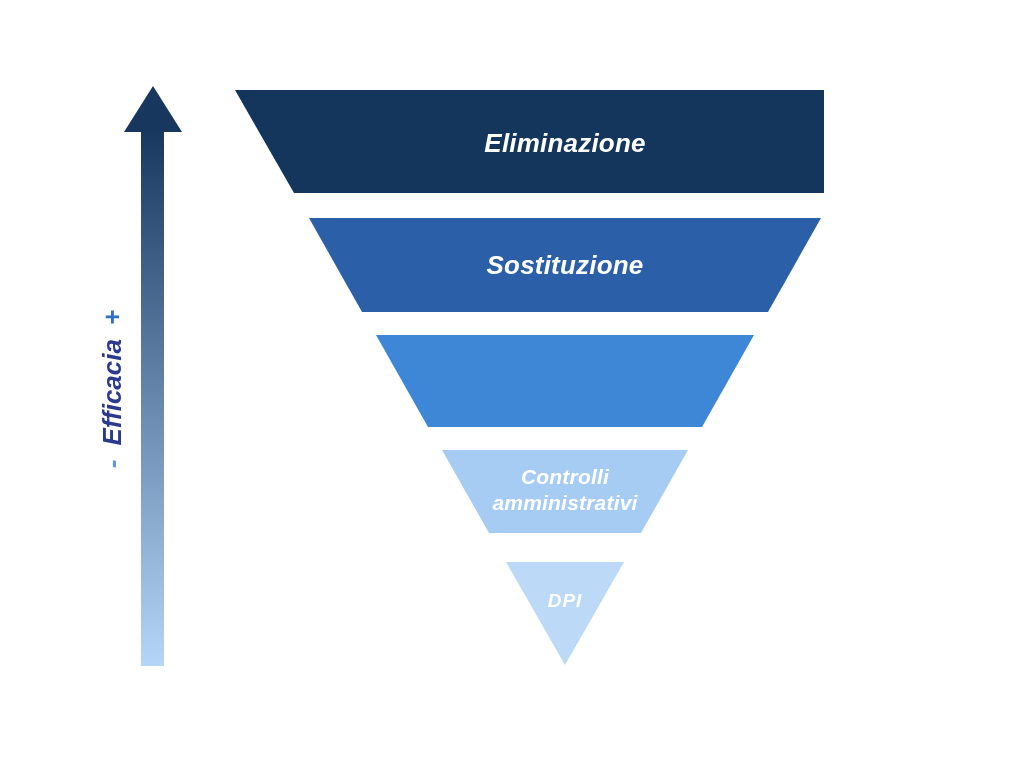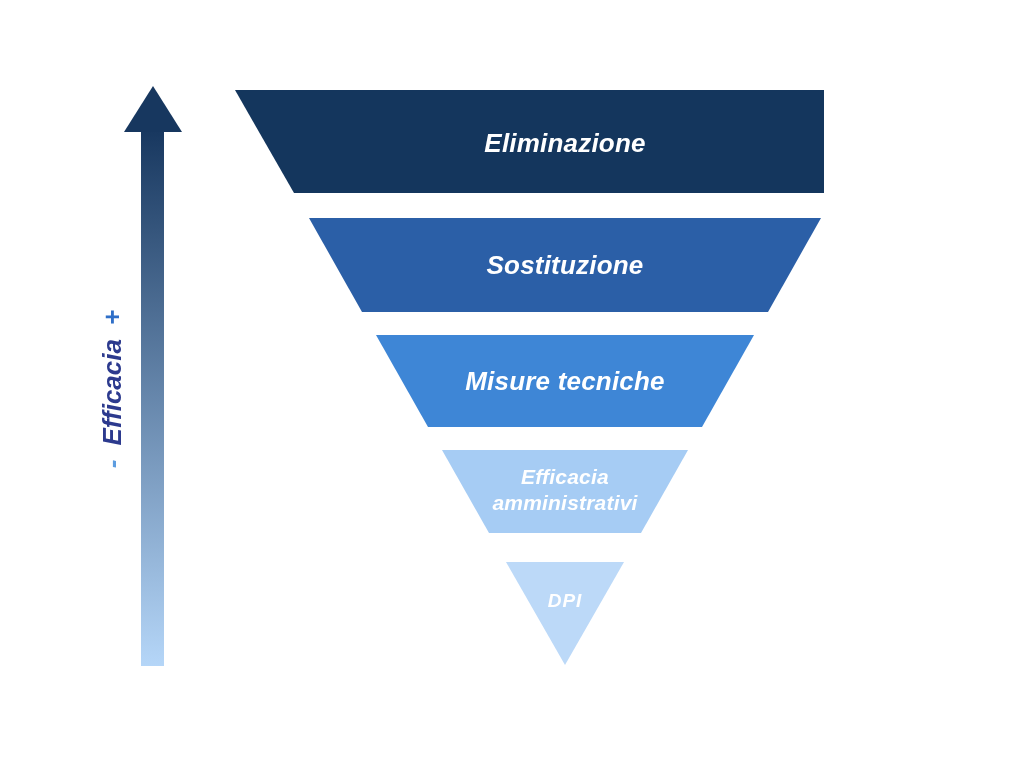--- a/index.html
+++ b/index.html
@@ -92,21 +92,20 @@
 
     <polygon class="lvl1" points="235,90 895,90 836,193 294,193"></polygon>
     <polygon class="lvl2" points="309,218 821,218 768,312 362,312"></polygon>
     <polygon class="lvl3" points="376,335 754,335 702,427 428,427"></polygon>
     <polygon class="lvl4" points="442,450 688,450 641,533 489,533"></polygon>
     <polygon class="lvl5" points="506,562 624,562 565,665"></polygon>
   </svg>
 
   <div class="funnel-label lbl-1">Eliminazione</div>
   <div class="funnel-label lbl-2">Sostituzione</div>
-  <div class="funnel-label lbl-3">Misure tecniche</div>
-  <div class="funnel-label lbl-4">Efficacia amministrativi</div>
+  <div class="funnel-label lbl-4">Controlli amministrativi</div>
   <div class="funnel-label lbl-5">DPI</div>
 
   <div class="axis-label">
     <span class="minus">-</span><span>Efficacia</span><span class="plus">+</span>
   </div>
 
 </div>
 
 </body></html>

